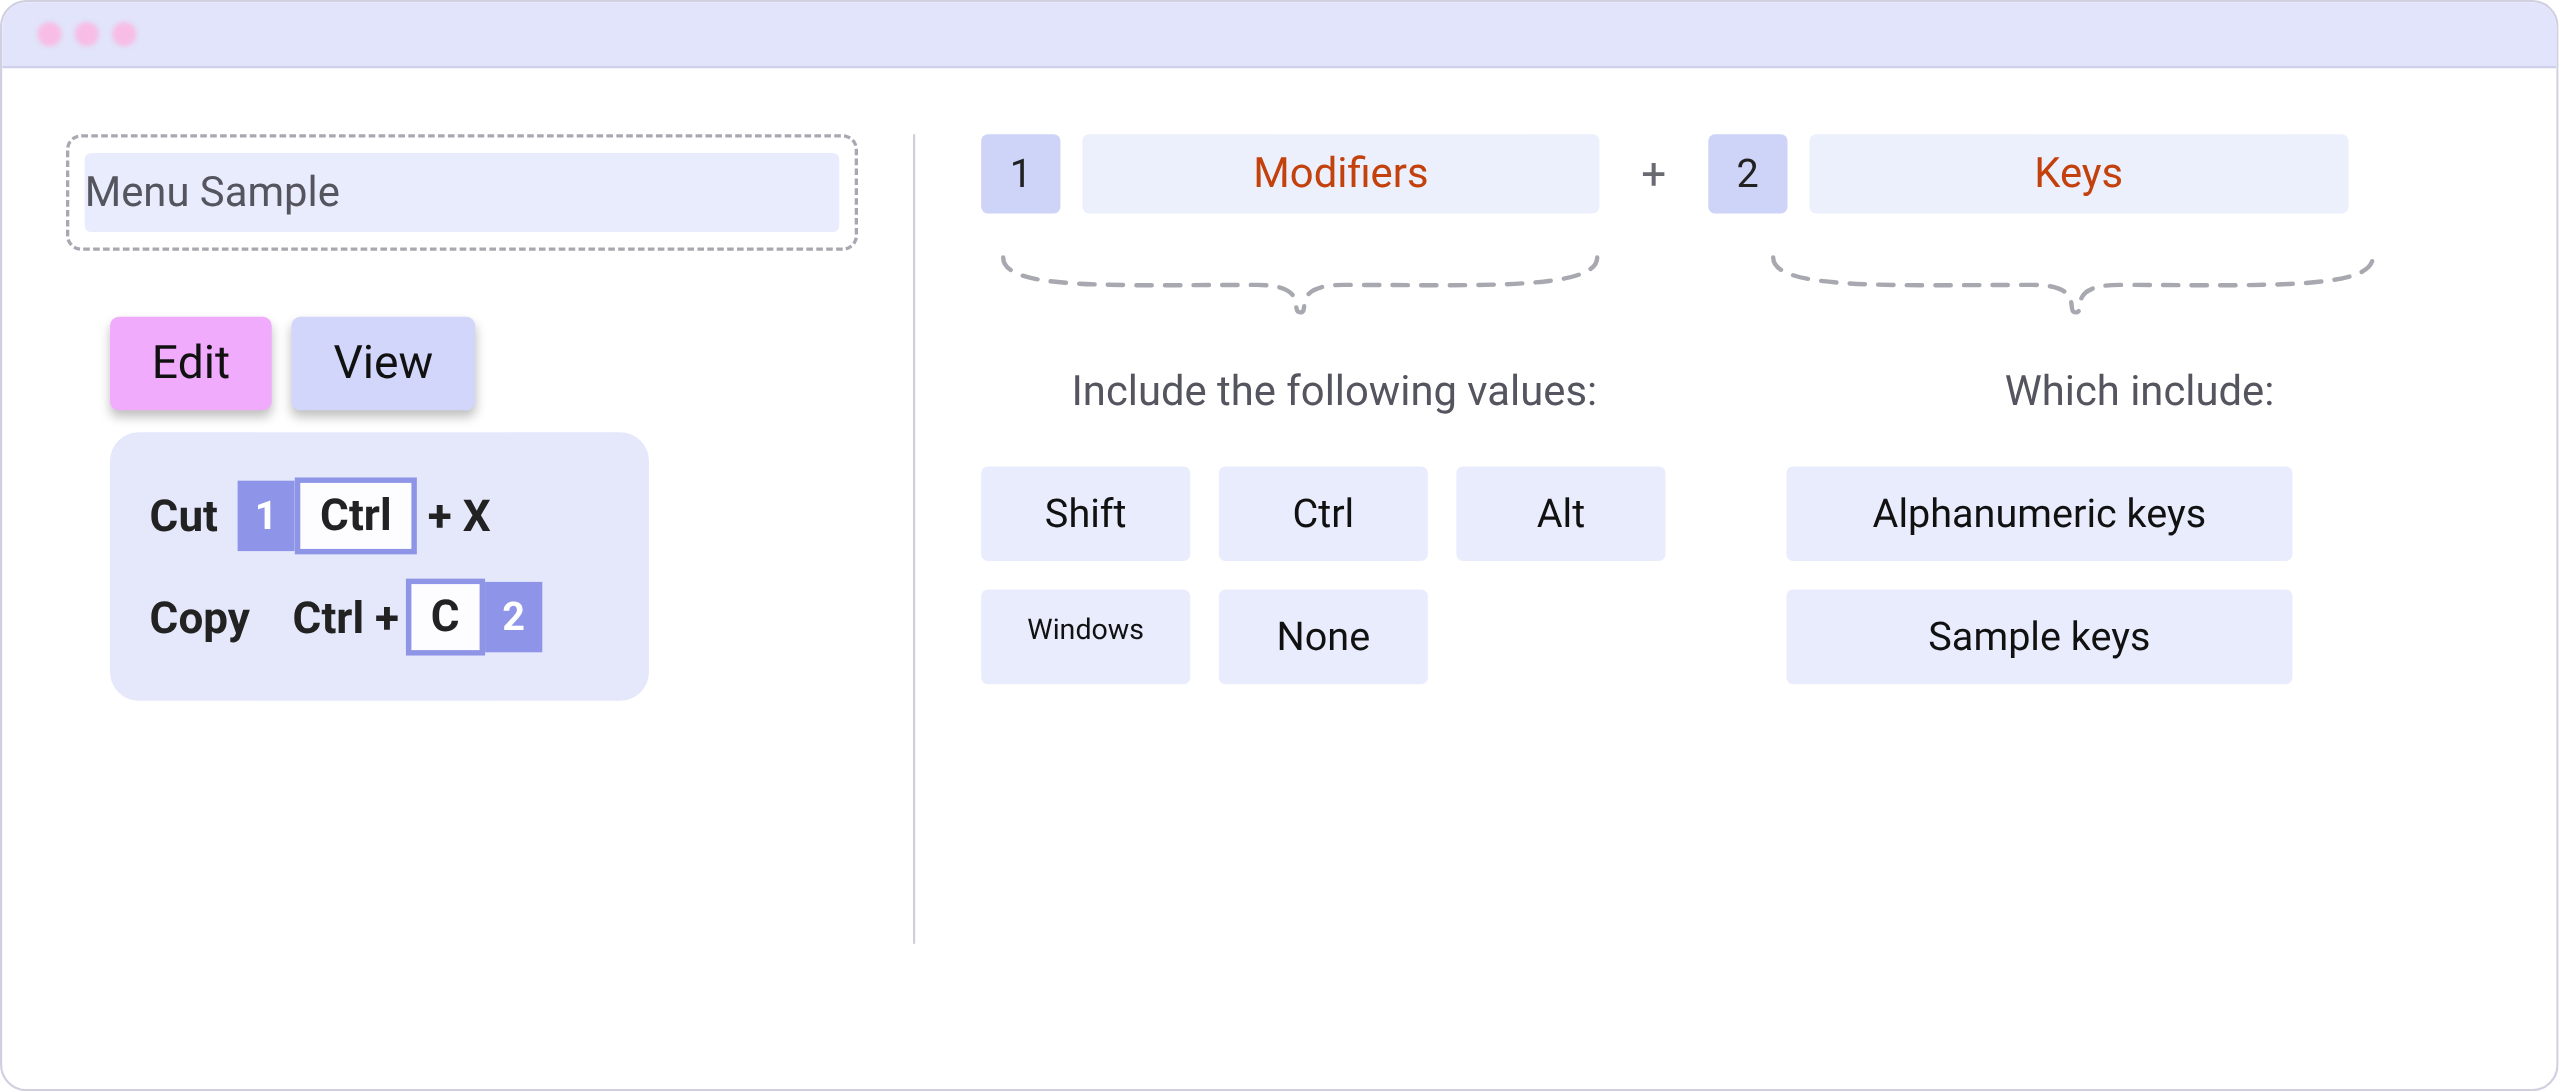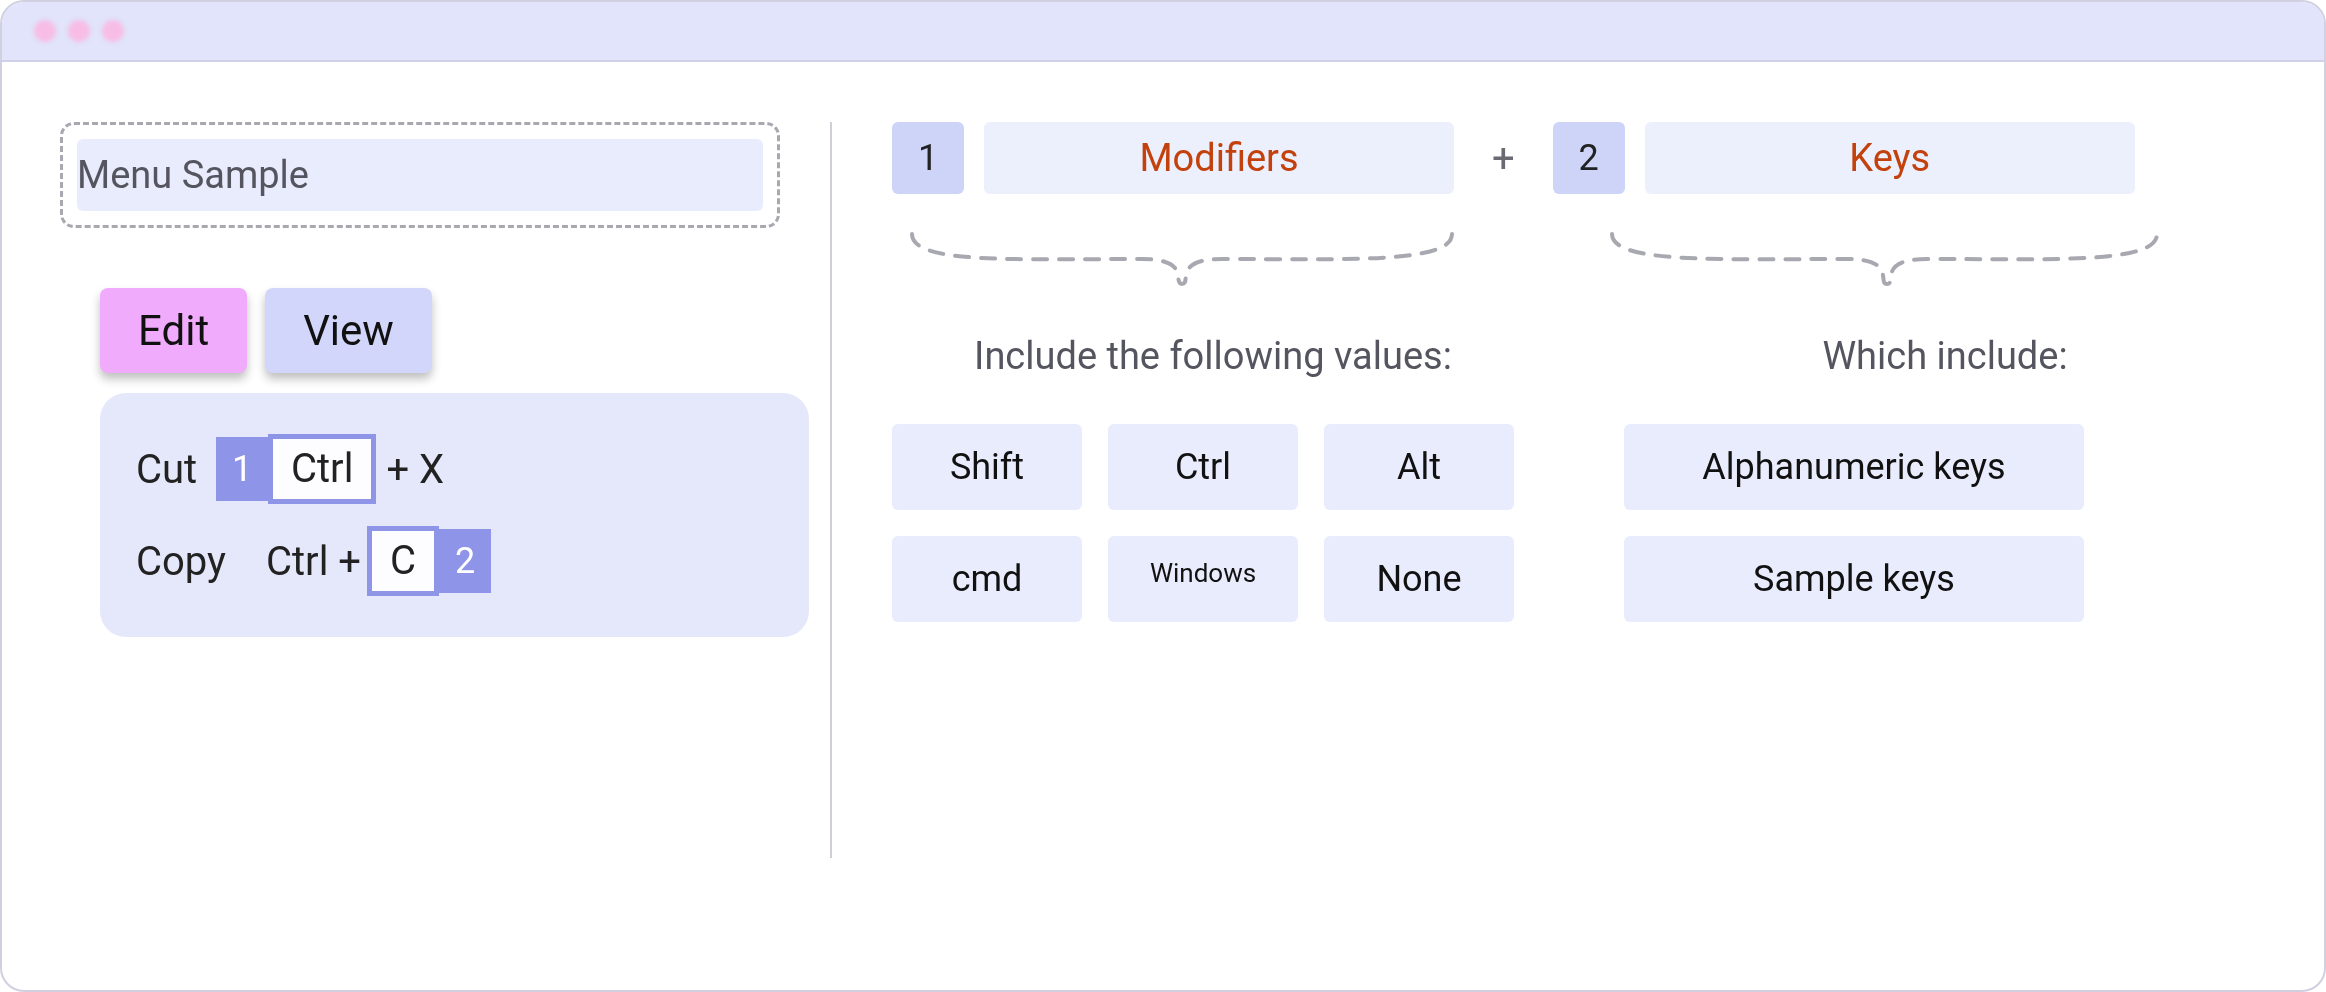--- a/index.html
+++ b/index.html
@@ -84,24 +84,25 @@
     padding: 18px 38px;
     font-size: 42px;
     color: #111;
     box-shadow: 0 6px 10px rgba(0,0,0,0.25);
   }
   .menu-tab.active {
     background: #d1d6fa;
   }
   .dropdown {
     margin-left: 40px;
-    width: 709px;
+    width: 490px;
     background: #e5e8fb;
     border-radius: 26px;
     padding: 30px 36px;
+    font-weight: bold;
   }
   .menu-row {
     display: flex;
     align-items: center;
     font-size: 40px;
     color: #222;
     position: relative;
     height: 92px;
   }
   .menu-row .label { width: 130px; }
@@ -268,21 +269,20 @@
         </div>
       </div>
 
       <div class="cols">
         <div class="col">
           <h3>Include the following values:</h3>
           <div class="key-grid">
             <div class="key-chip">Shift</div>
             <div class="key-chip">Ctrl</div>
             <div class="key-chip">Alt</div>
-            <div class="key-chip">cmd</div>
             <div class="key-chip small">Windows</div>
             <div class="key-chip">None</div>
           </div>
         </div>
         <div class="col">
           <h3>Which include:</h3>
           <div class="key-grid" style="flex-direction:column;">
             <div class="key-chip full">Alphanumeric keys</div>
             <div class="key-chip full">Sample keys</div>
           </div>

